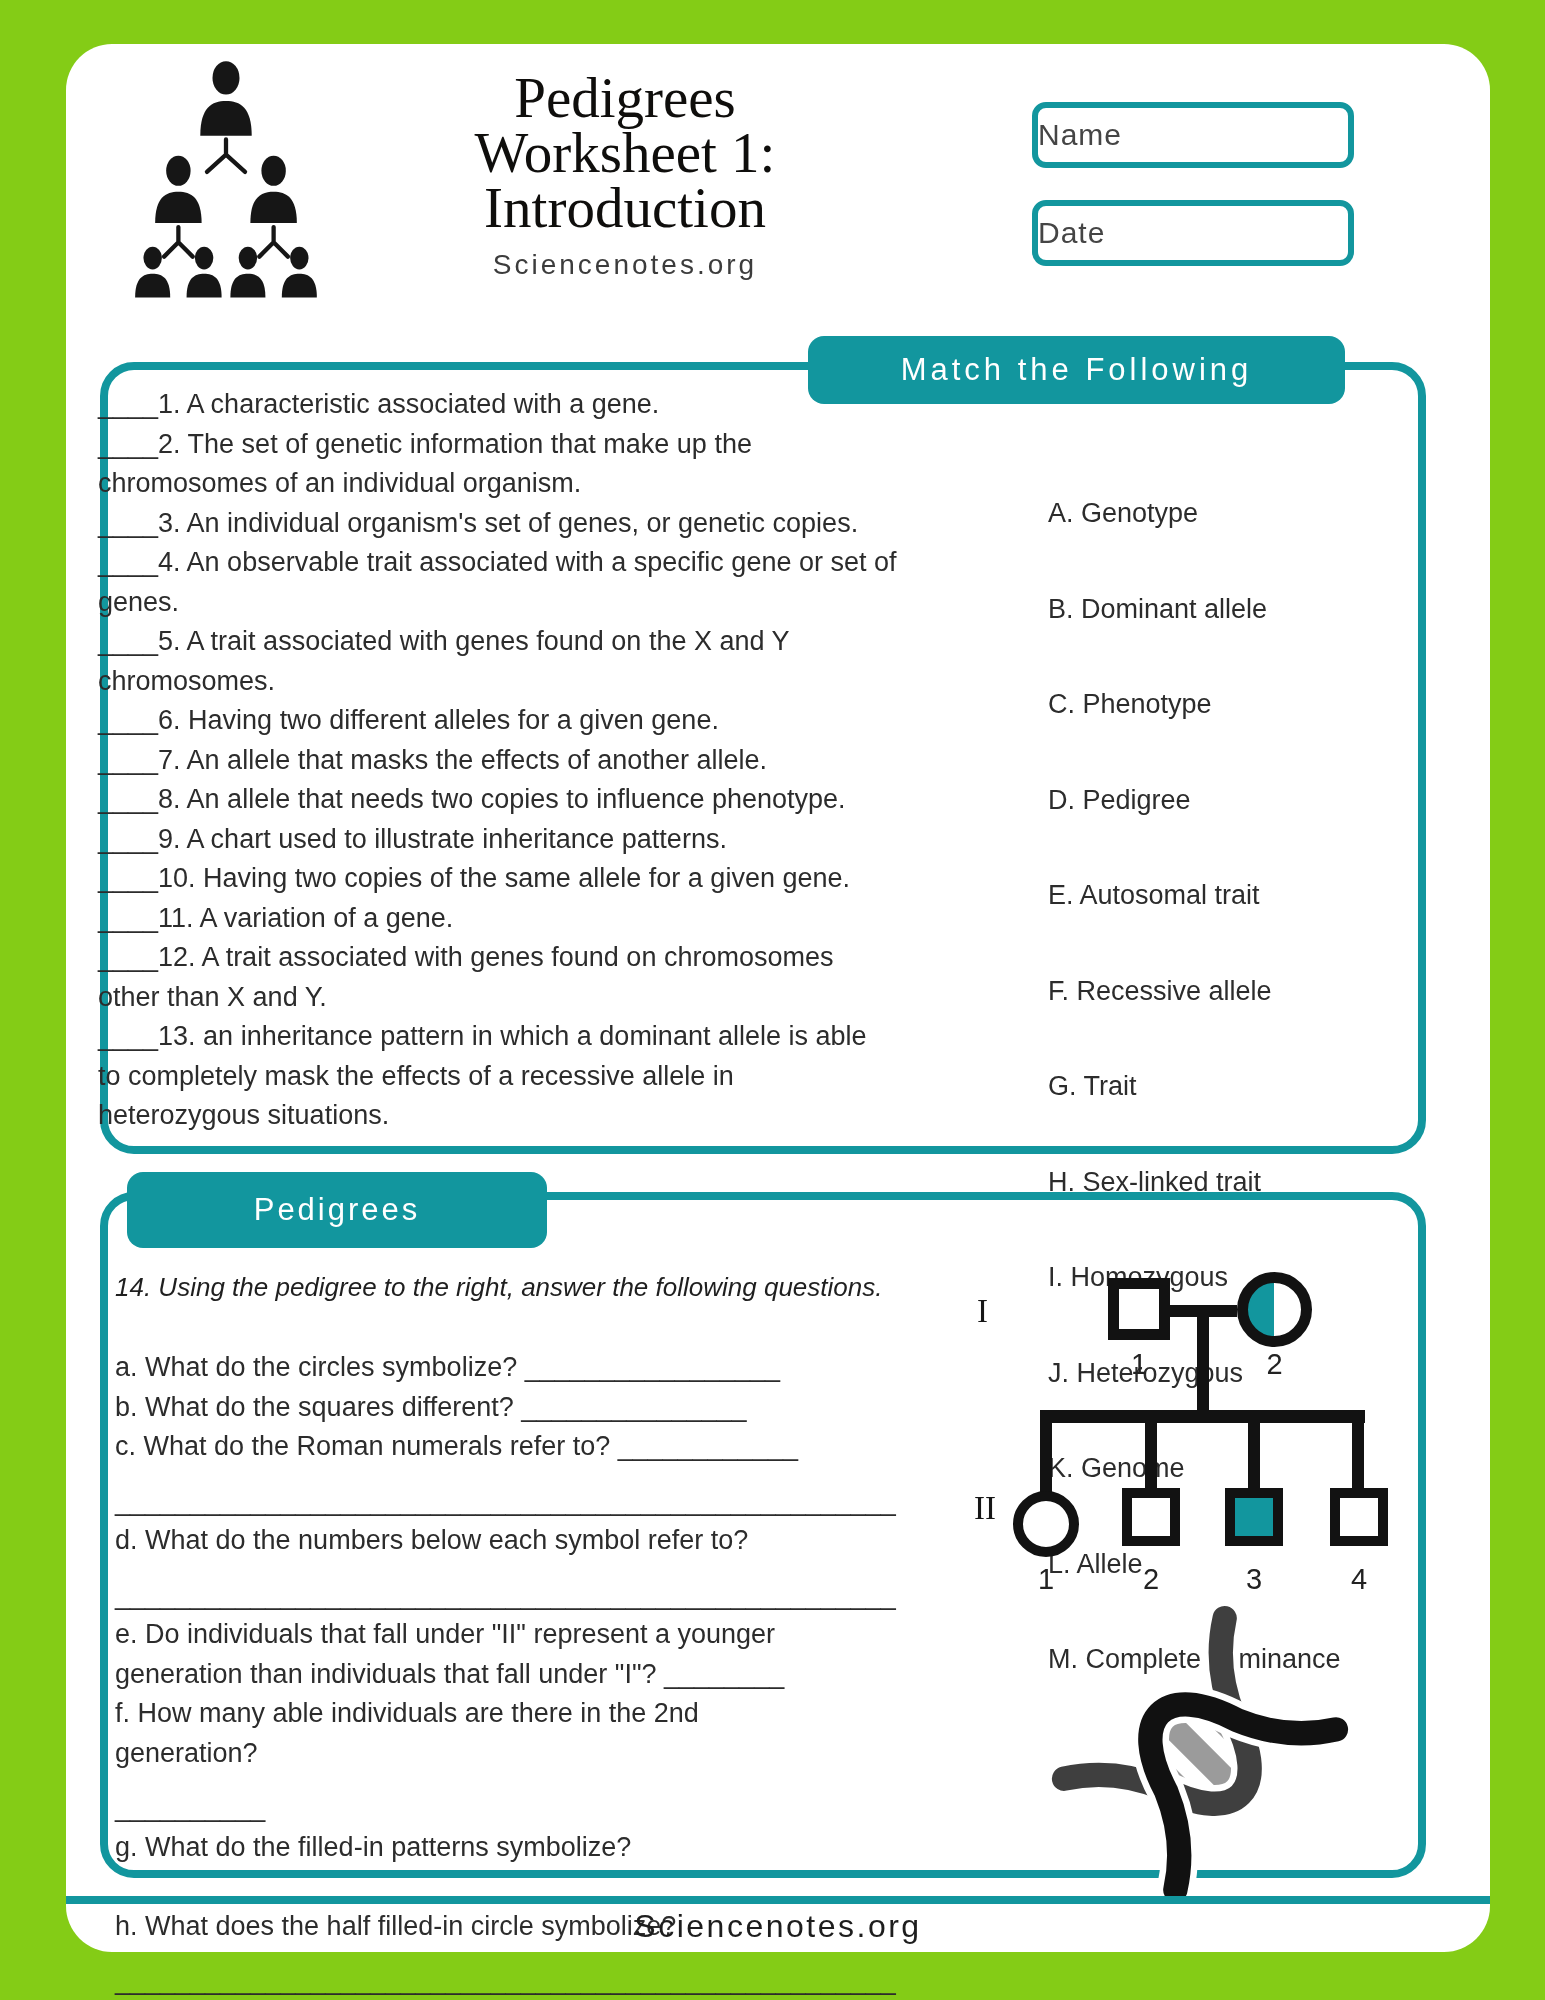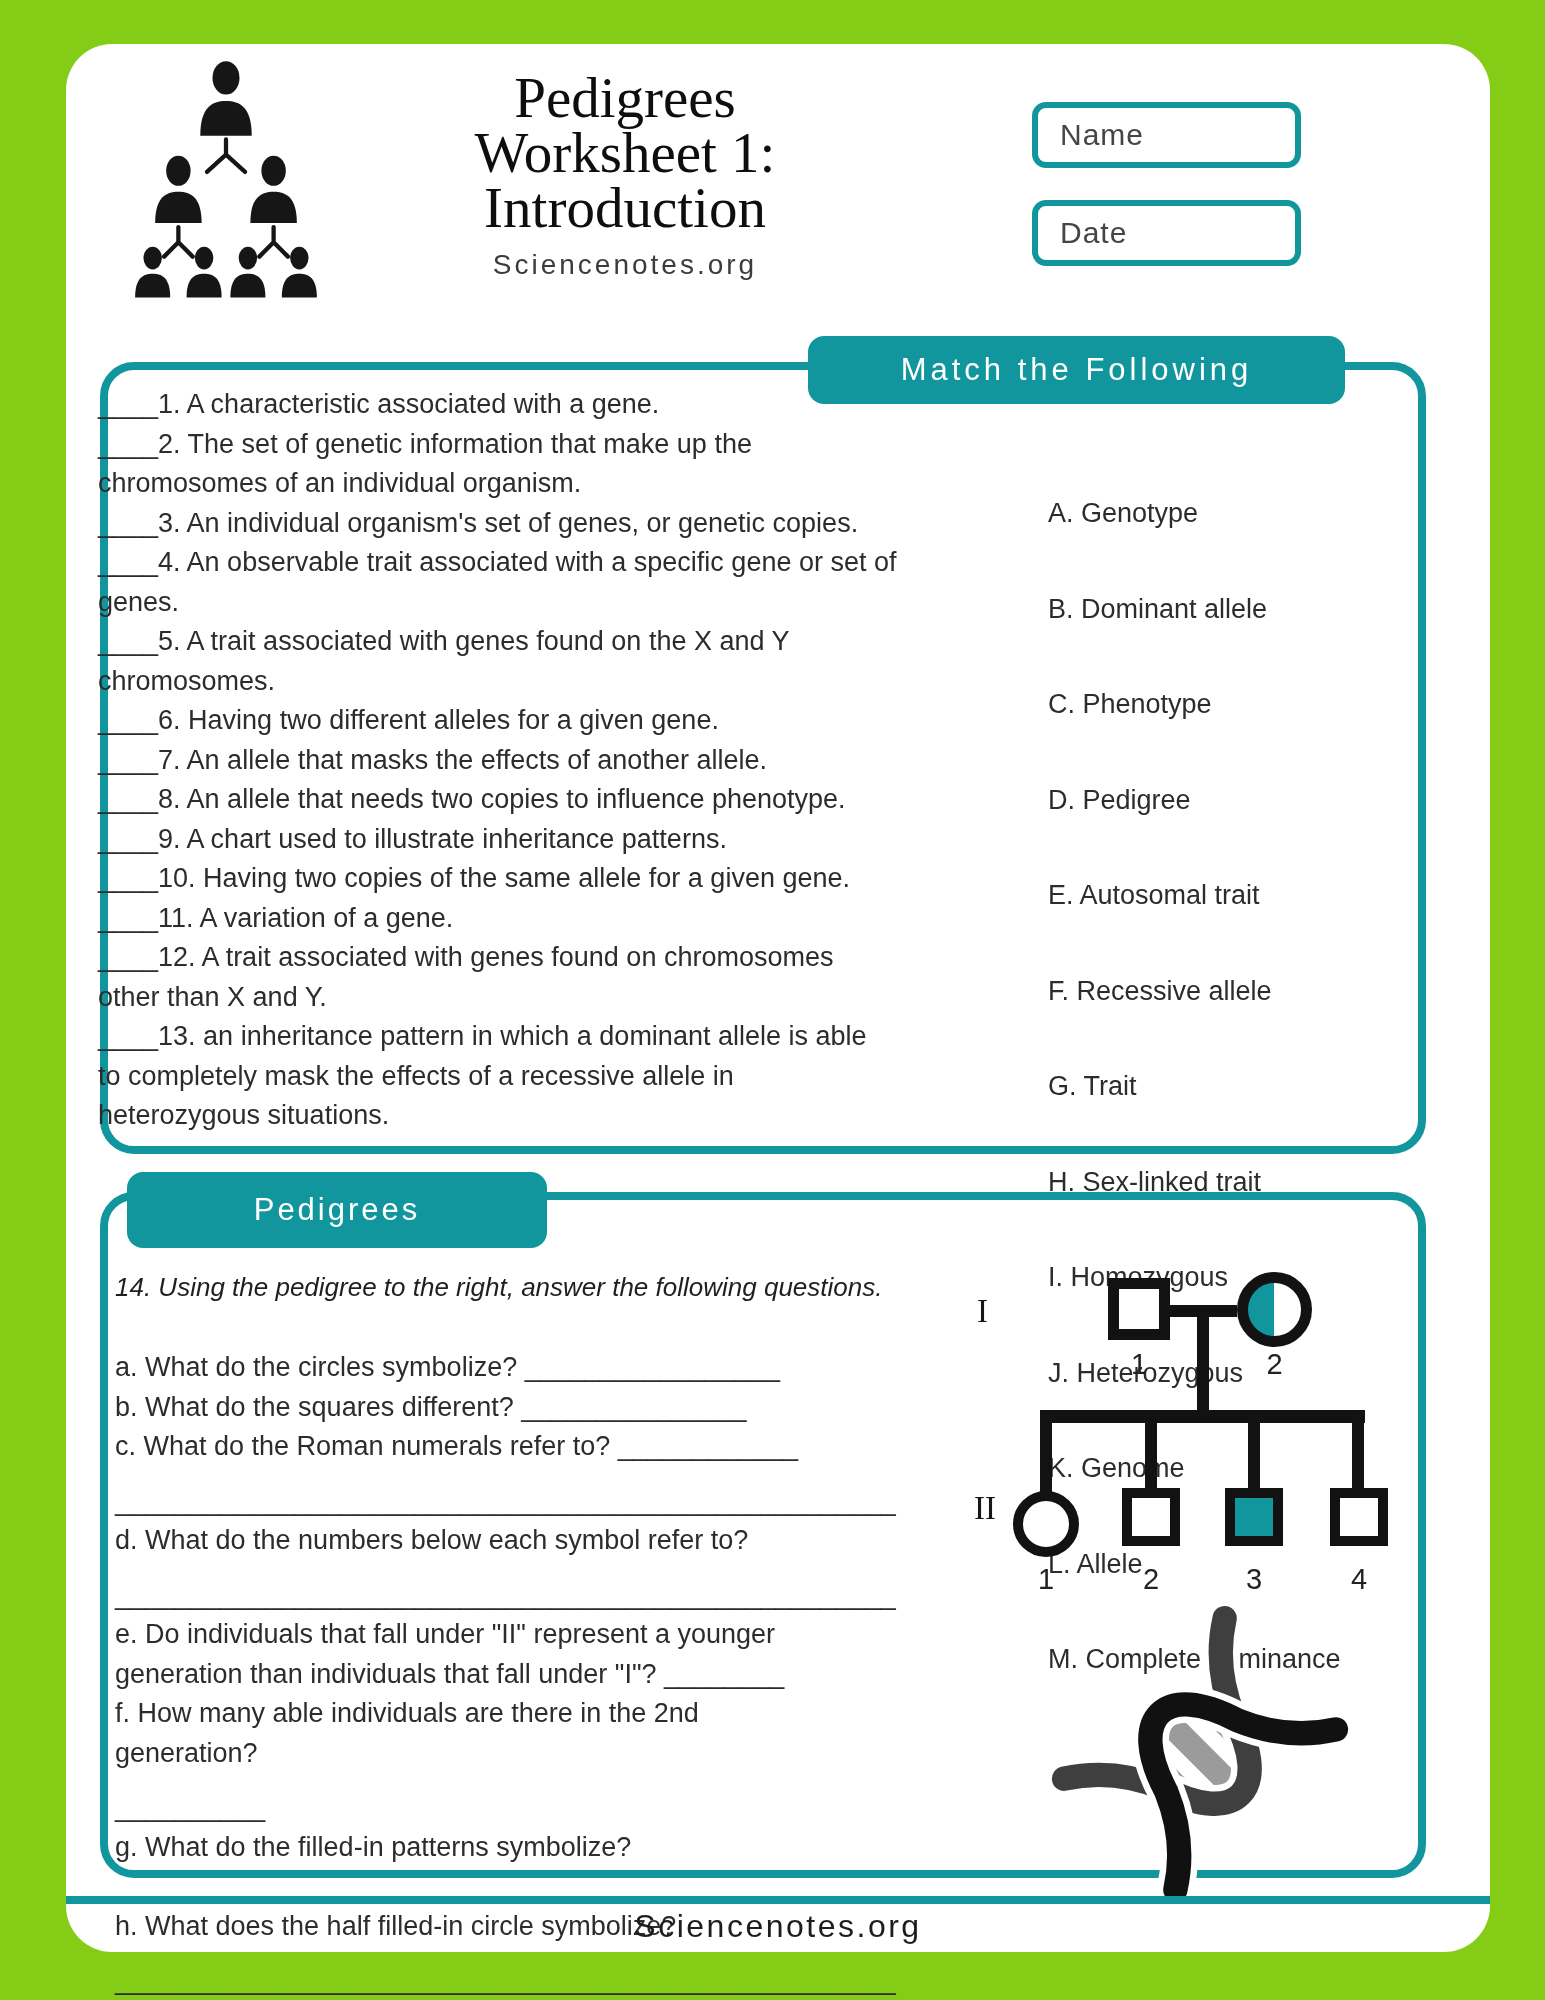--- a/index.html
+++ b/index.html
@@ -17,23 +17,23 @@
   
   .family-svg { position:absolute; left:126px; top:50px; width:200px; height:258px; }
   .title-block { position:absolute; left:425px; top:70px; width:400px; text-align:center; }
   .title {
     font-family:"Liberation Serif", serif; font-size:57px; line-height:55px;
     color:#0f0e0c; font-weight:400;
   }
   .subtitle { margin-top:14px; font-size:28px; letter-spacing:3px; color:#3c3c3c; }
 
   .field-box {
-    position:absolute; left:1032px; width:269px; height:66px;
+    position:absolute; left:1032px; width:322px; height:66px;
     border:6px solid var(--teal); border-radius:14px; background:#fff;
-    display:flex; align-items:center; padding-left:22px;
+    display:flex; align-items:center; 
     font-size:30px; color:#454545; letter-spacing:1px;
   }
   .name-box { top:102px; }
   .date-box { top:200px; }
 
   
   .tab {
     position:absolute; background:var(--teal); border-radius:16px;
     display:flex; align-items:center; justify-content:center;
     color:#ffffff; letter-spacing:4px; font-size:31px; z-index:3;

